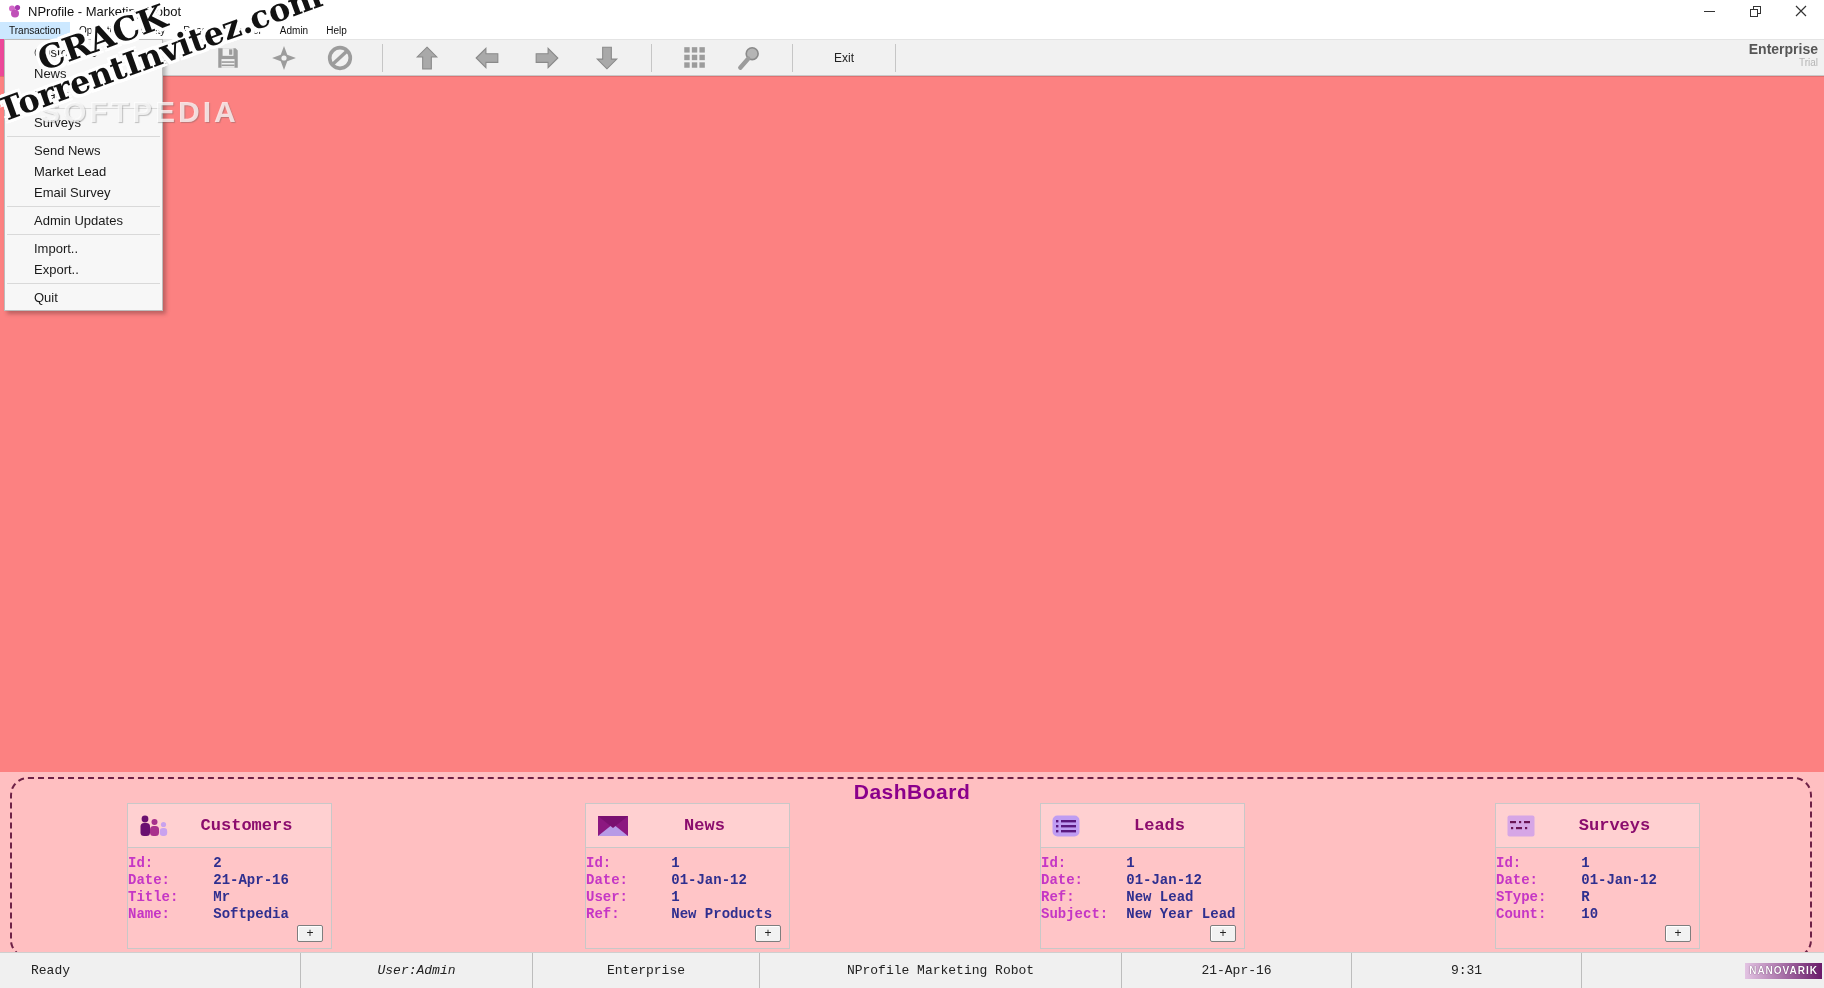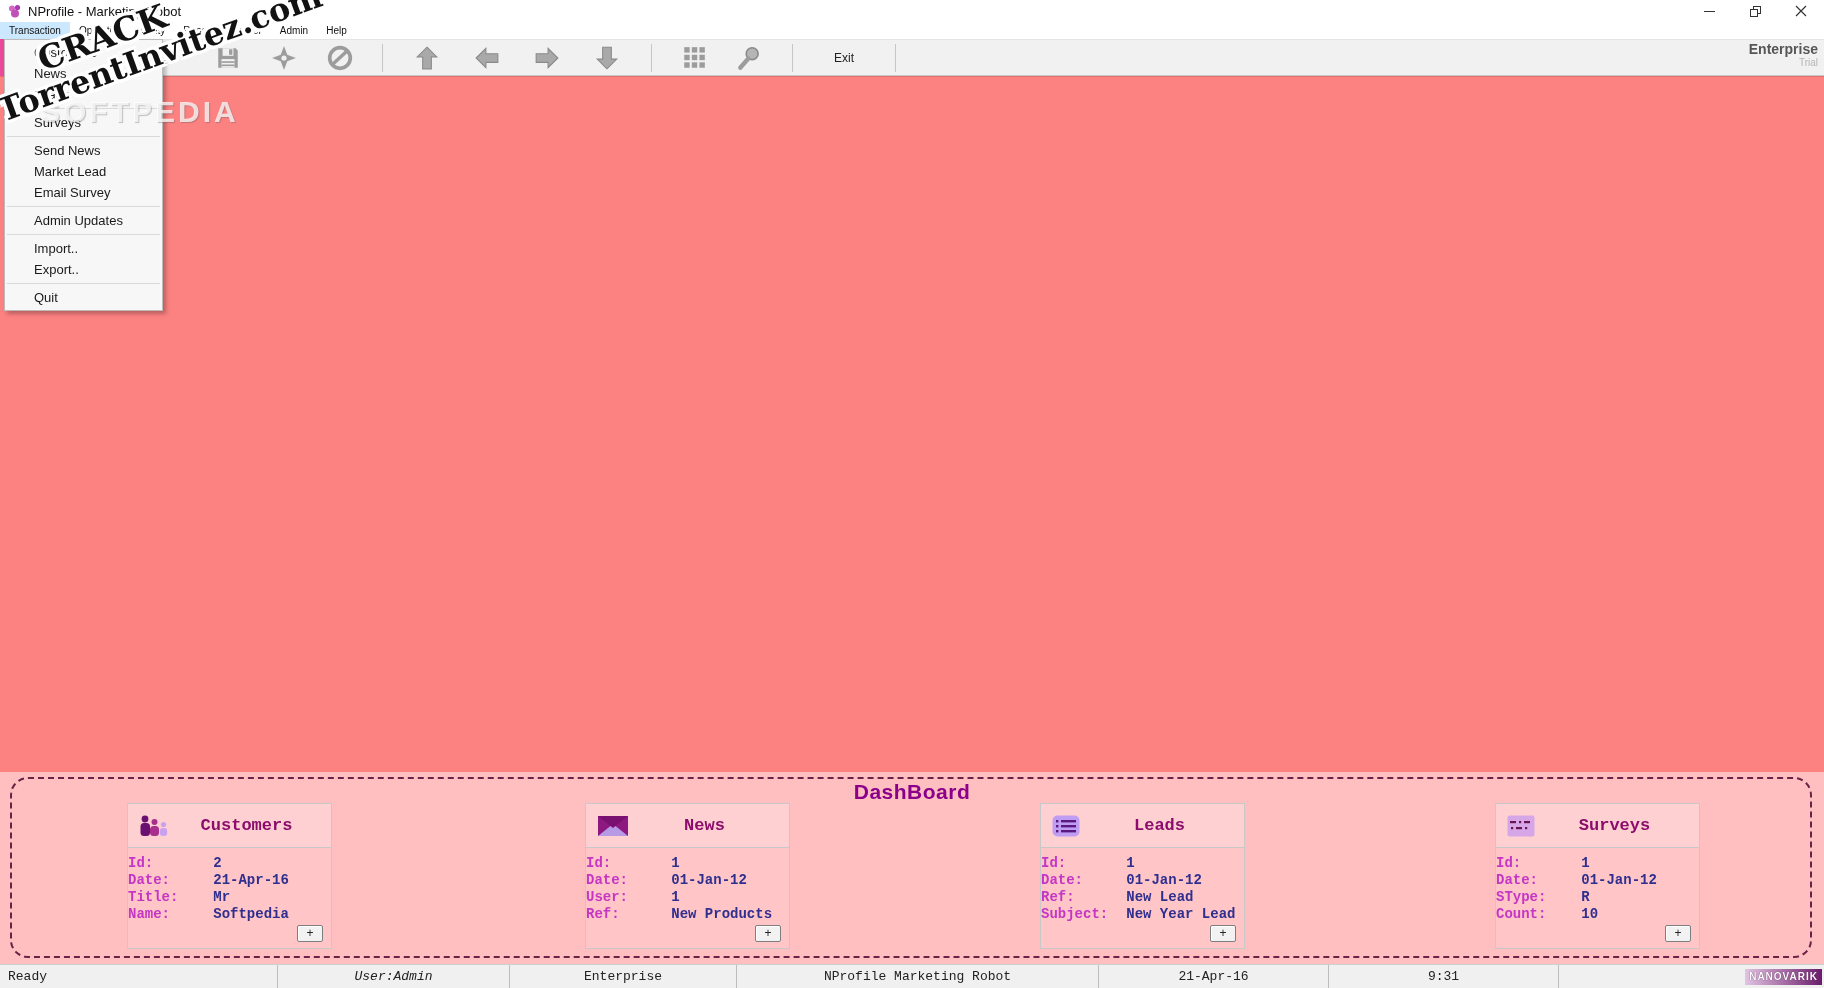--- a/index.html
+++ b/index.html
@@ -58,21 +58,21 @@
   .card-header { height:44px; background:#ffd0d1; border-bottom:1px solid #c8c8c8; display:flex; align-items:center; justify-content:center; position:relative; }
   .card-header .cicon { position:absolute; left:11px; top:11px; }
   .card-title { font-family:"Liberation Mono","DejaVu Sans Mono",monospace; font-weight:bold; font-size:17px; color:#8b0c6d; margin-left:34px; }
   .card-body { padding-top:7px; font-family:"Liberation Mono","DejaVu Sans Mono",monospace; font-weight:bold; font-size:14px; line-height:17px; }
   .frow { display:flex; }
   .frow .lbl { width:42%; text-align:left; color:#c536c5; white-space:pre; }
   .frow .val { width:58%; text-align:left; color:#2f2f8f; white-space:pre; }
   .plus-btn { position:absolute; right:8px; bottom:6px; width:26px; height:17px; background:#f2f2f2; border:1px solid #7e7e7e; box-shadow:inset 1px 1px 0 #fff; border-radius:2px; font-size:12px; line-height:15px; text-align:center; color:#222; }
 
   
-  .statusbar { position:absolute; bottom:0; left:0; right:0; height:24px; background:#f0f0f0; border-top:1px solid #cfcfcf; display:flex; font-family:"Liberation Mono","DejaVu Sans Mono",monospace; font-size:13px; color:#222; }
+  .statusbar { position:absolute; bottom:0; left:0; right:0; height:36px; background:#f0f0f0; border-top:1px solid #cfcfcf; display:flex; font-family:"Liberation Mono","DejaVu Sans Mono",monospace; font-size:13px; color:#222;padding-left:23px; }
   .scell { height:100%; display:flex; align-items:center; justify-content:center; border-left:1px solid #bdbdbd; overflow:hidden; white-space:nowrap; }
   .scell.first { border-left:none; justify-content:flex-start; padding-left:8px; }
   .scell.logo-cell { flex:1; justify-content:flex-end; padding-right:2px; }
   .brand-logo { height:16px; padding:0 4px; display:flex; align-items:center; background:linear-gradient(90deg,#e3c4e3,#6a1b6a); color:#fff; font-family:"Liberation Sans",sans-serif; font-size:10px; font-weight:bold; letter-spacing:1px; text-shadow:0 0 1px #3a003a; }
 </style>
 </head>
 <body>
 
 <div id="app">
 

